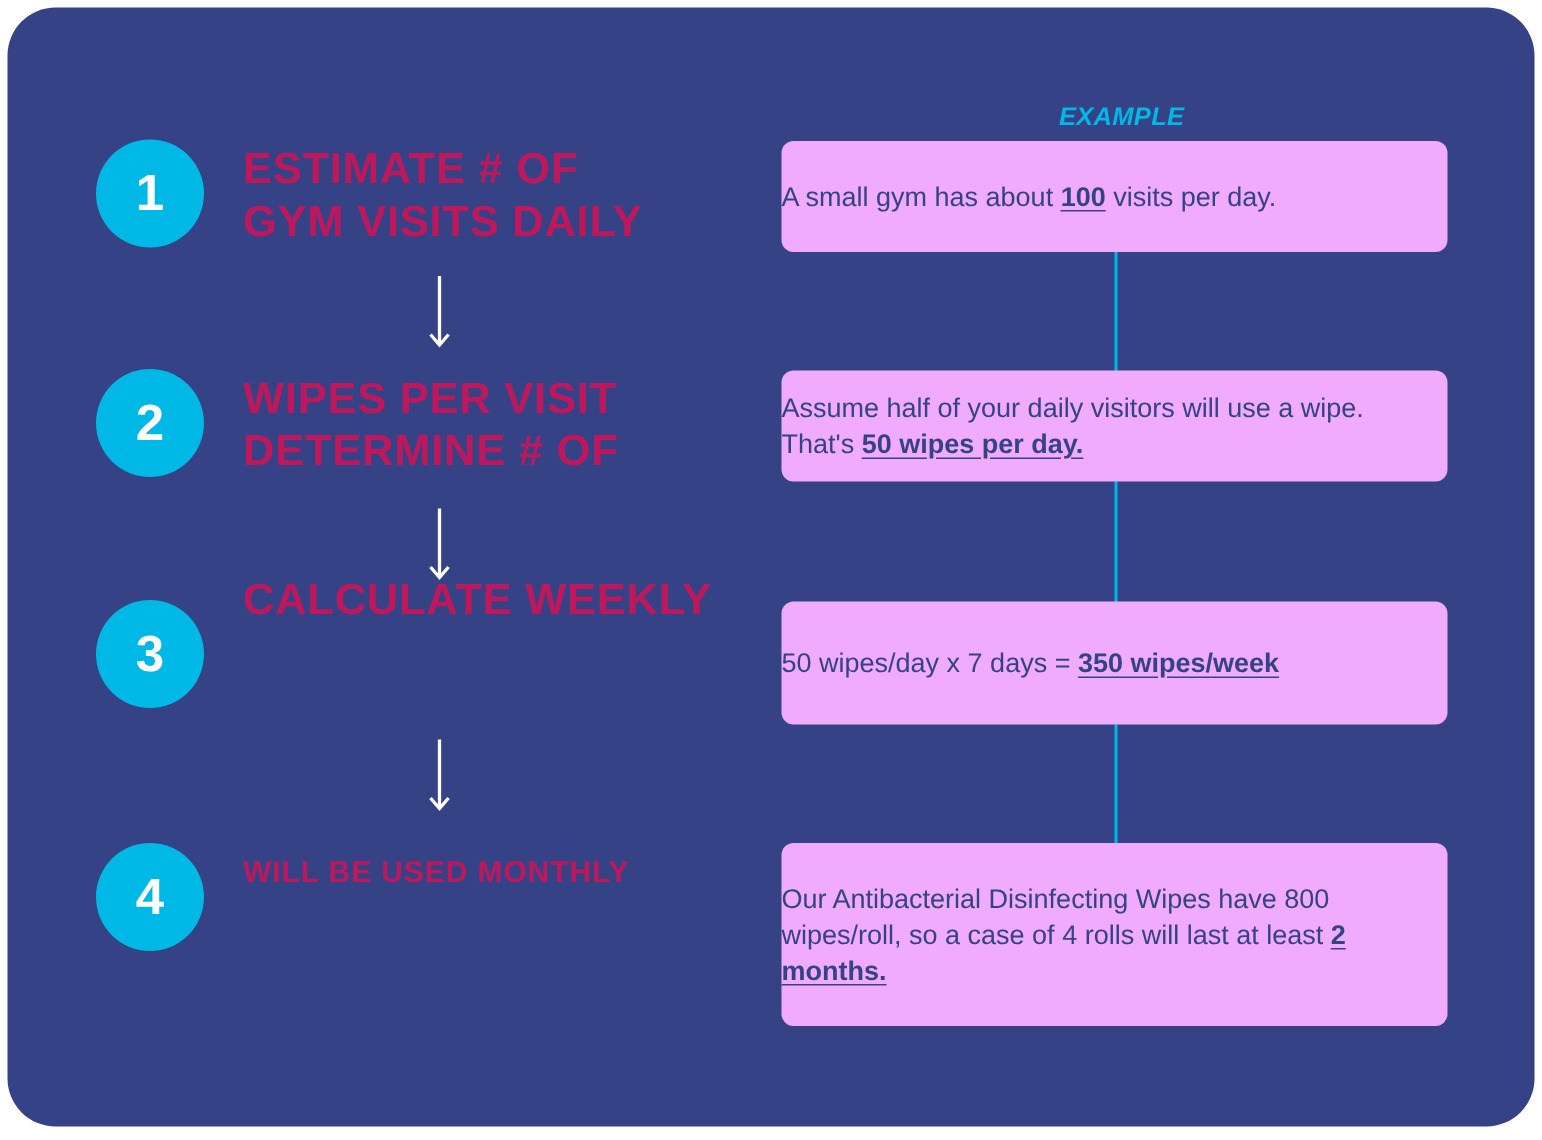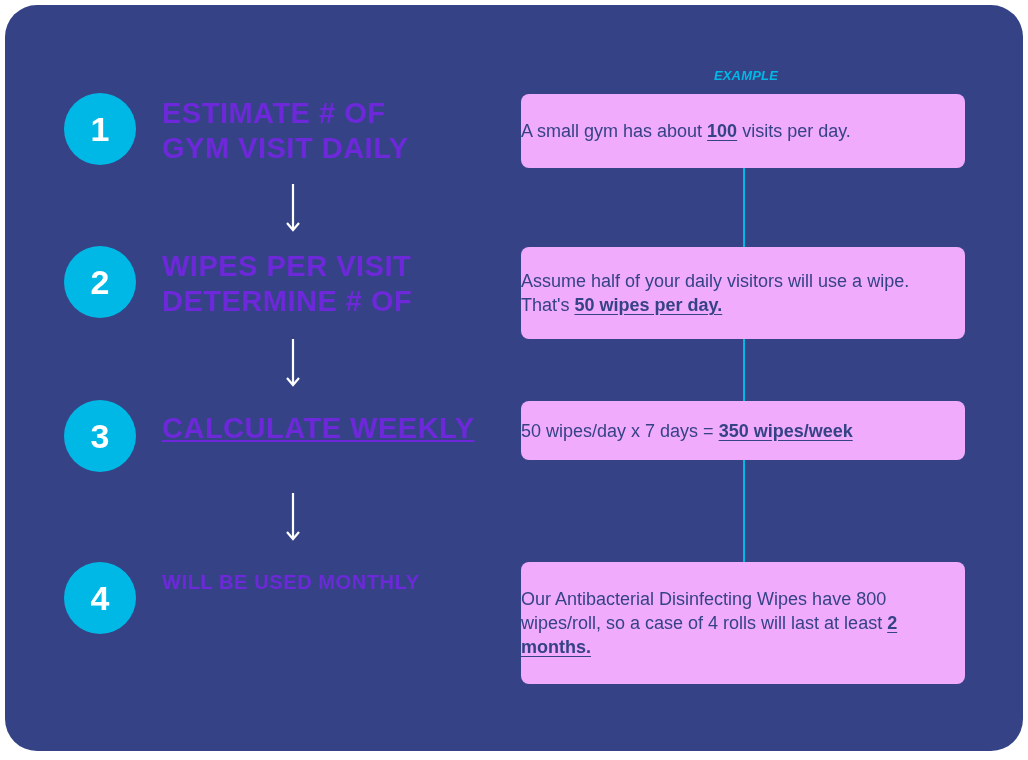--- a/index.html
+++ b/index.html
@@ -3,32 +3,32 @@
 <meta charset="utf-8">
 <style>
   html, body { margin: 0; padding: 0; background: #ffffff; }
   body { width: 1028px; height: 760px; position: relative; overflow: hidden; font-family: "Liberation Sans", sans-serif; }
   .card {
     position: absolute; left: 5px; top: 5px; width: 1018px; height: 746px;
     background: #354386; border-radius: 32px;
   }
   .example-label {
     position: absolute; left: 706px; top: 68px; width: 80px; text-align: center;
-    color: #00b8e5; font-weight: bold; font-style: italic; font-size: 13px; letter-spacing: 0.2px;
+    color: #00b8e5; font-weight: bold; font-style: italic; font-size: 17px; letter-spacing: 0.2px;
   }
   .vline {
     position: absolute; left: 743px; top: 160px; width: 2px; height: 415px; background: #00b8e5;
   }
   .step-circle {
     position: absolute; left: 64px; width: 72px; height: 72px; border-radius: 50%;
     background: #00b8e5; color: #ffffff; font-weight: bold; font-size: 34px;
     display: flex; align-items: center; justify-content: center;
   }
   .step-title {
-    position: absolute; left: 162px; color: #6d28d9; font-weight: bold;
+    position: absolute; left: 162px; color: #be185d; font-weight: bold;
     font-size: 29px; line-height: 35px; letter-spacing: 0.5px; white-space: nowrap;
   }
   .step-title .small { font-size: 20px; letter-spacing: 0.6px; }
   .arrow {
     position: absolute; left: 283px; width: 20px; height: 52px;
   }
   .bubble {
     position: absolute; left: 521px; width: 444px; background: #f0abfc;
     border-radius: 8px; color: #354386; font-size: 18px; line-height: 24px;
     box-sizing: border-box; display: flex; align-items: center;
@@ -40,52 +40,52 @@
 
 <div class="card"></div>
 
 <div class="example-label">EXAMPLE</div>
 
 <div class="vline"></div>
 
 <div class="step-circle" style="top:93px;">1</div>
 <div class="step-title" style="top:96px;">
   <div>ESTIMATE # OF</div>
-  <div>GYM VISIT DAILY</div>
+  <div>GYM VISITS DAILY</div>
 </div>
 <svg class="arrow" style="top:182px;" viewBox="0 0 20 52">
   <line x1="10" y1="2" x2="10" y2="48" stroke="#fff" stroke-width="2.2"></line>
   <polyline points="4,41 10,48 16,41" fill="none" stroke="#fff" stroke-width="2.2"></polyline>
 </svg>
 <div class="bubble" style="top:94px;height:74px;">
   <div><span>A small gym has about </span><span class="hl">100</span><span> visits per day.</span></div>
 </div>
 
 <div class="step-circle" style="top:246px;">2</div>
 <div class="step-title" style="top:249px;">
   <div>WIPES PER VISIT</div>
   <div>DETERMINE # OF</div>
 </div>
 <svg class="arrow" style="top:337px;" viewBox="0 0 20 52">
   <line x1="10" y1="2" x2="10" y2="48" stroke="#fff" stroke-width="2.2"></line>
   <polyline points="4,41 10,48 16,41" fill="none" stroke="#fff" stroke-width="2.2"></polyline>
 </svg>
-<div class="bubble" style="top:247px;height:92px;padding-right:40px;">
+<div class="bubble" style="top:247px;height:74px;padding-right:40px;">
   <div><span>Assume half of your daily visitors will use a wipe. That's </span><span class="hl">50 wipes per day.</span><span></span></div>
 </div>
 
 <div class="step-circle" style="top:400px;">3</div>
-<div class="step-title" style="top:411px;text-decoration:underline;">
+<div class="step-title" style="top:383px;">
   <div>CALCULATE WEEKLY</div>
 </div>
 <svg class="arrow" style="top:491px;" viewBox="0 0 20 52">
   <line x1="10" y1="2" x2="10" y2="48" stroke="#fff" stroke-width="2.2"></line>
   <polyline points="4,41 10,48 16,41" fill="none" stroke="#fff" stroke-width="2.2"></polyline>
 </svg>
-<div class="bubble" style="top:401px;height:59px;">
+<div class="bubble" style="top:401px;height:82px;">
   <div><span>50 wipes/day x 7 days = </span><span class="hl">350 wipes/week</span><span></span></div>
 </div>
 
 <div class="step-circle" style="top:562px;">4</div>
 <div class="step-title" style="top:565px;">
   <div class="small">WILL BE USED MONTHLY</div>
 </div>
 <div class="bubble" style="top:562px;height:122px;padding-right:30px;">
   <div><span>Our Antibacterial Disinfecting Wipes have 800 wipes/roll, so a case of 4 rolls will last at least </span><span class="hl">2 months.</span><span></span></div>
 </div>

